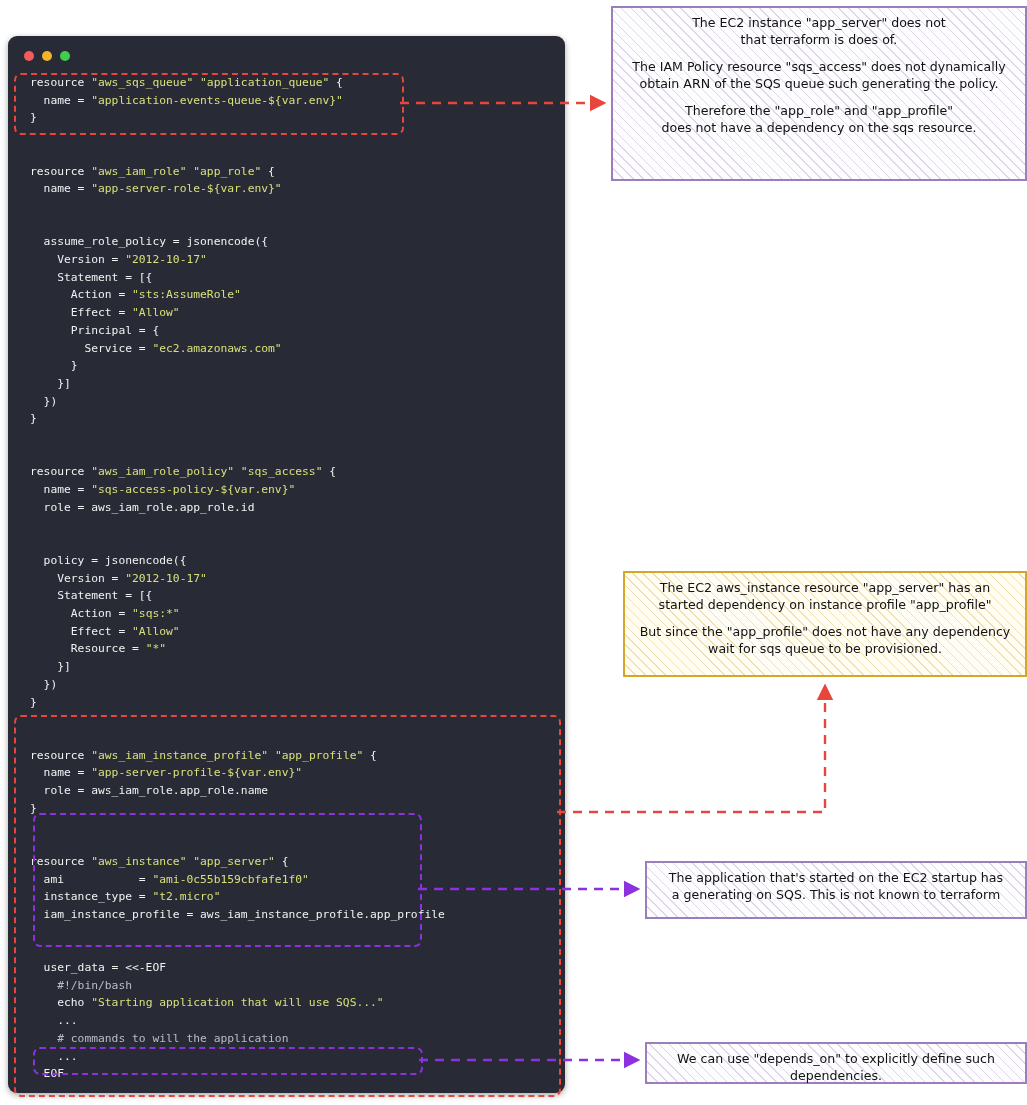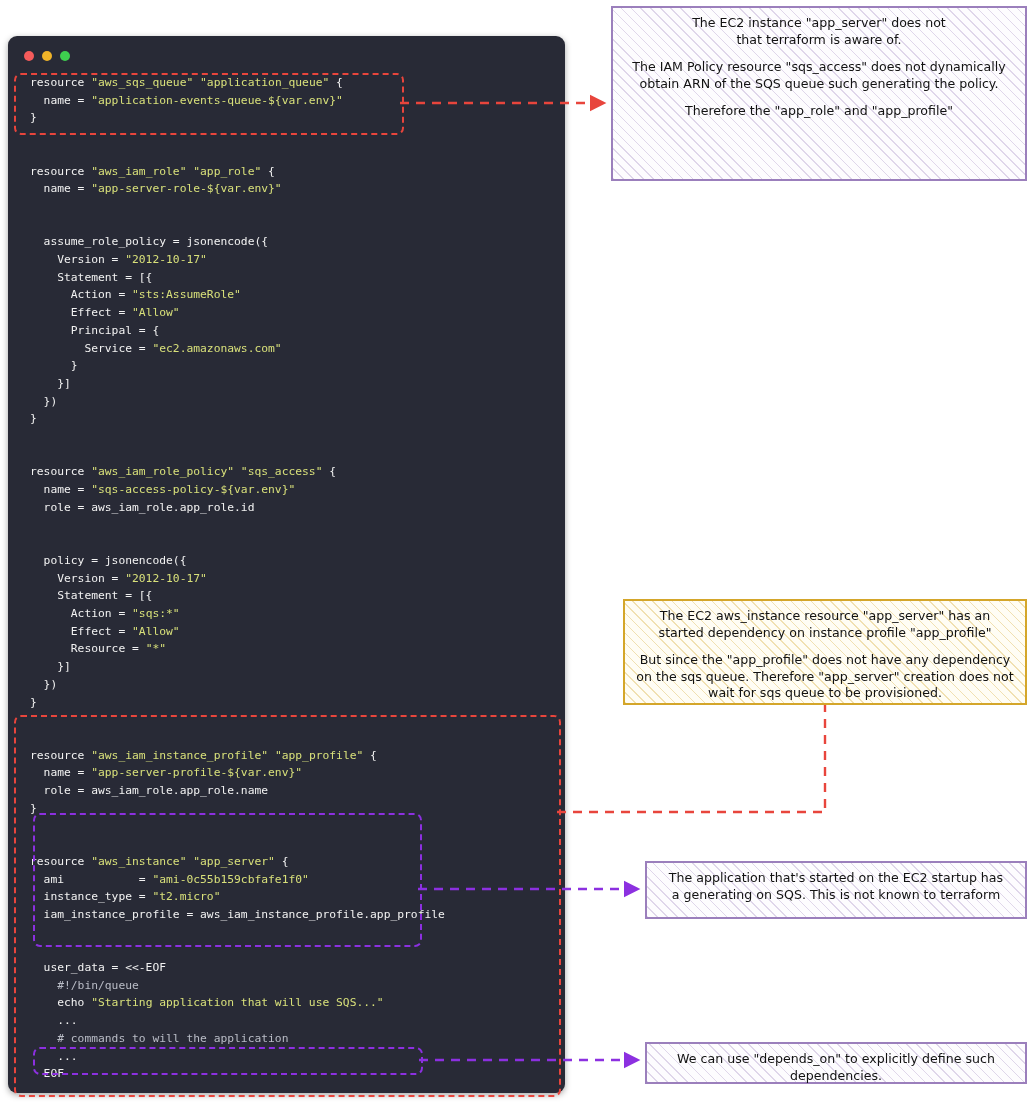--- a/index.html
+++ b/index.html
@@ -53,21 +53,20 @@
     background-image:repeating-linear-gradient(45deg,
         rgba(155,127,188,.30) 0px, rgba(155,127,188,.30) 1px,
         rgba(0,0,0,0) 1px, rgba(0,0,0,0) 7px);
   }
   .note.orange{
     border:2px solid #d4a62a;
     background-color:#fffdf4;
     background-image:repeating-linear-gradient(45deg,
         rgba(212,166,42,.33) 0px, rgba(212,166,42,.33) 1px,
         rgba(0,0,0,0) 1px, rgba(0,0,0,0) 7px);
-    margin-top:28px;
   }
 
   
   #connectors{position:absolute;left:0;top:0;width:1027px;height:1105px;
               pointer-events:none;}
 </style>
 </head>
 <body>
 
 <div id="terminal">
@@ -113,21 +112,21 @@
   name = <span class="s">"app-server-profile-${var.env}"</span>
   role = aws_iam_role.app_role.name
 }
 <span class="blank"></span>
 resource <span class="s">"aws_instance"</span> <span class="s">"app_server"</span> {
   ami           = <span class="s">"ami-0c55b159cbfafe1f0"</span>
   instance_type = <span class="s">"t2.micro"</span>
   iam_instance_profile = aws_iam_instance_profile.app_profile
 <span class="blank"></span>
   user_data = &lt;&lt;-EOF
-<span class="c">    #!/bin/queue</span>
+<span class="c">    #!/bin/bash</span>
     echo <span class="s">"Starting application that will use SQS..."</span>
     ...
 <span class="c">    # commands to will the application</span>
     ...
   EOF
 <span class="blank"></span>
 
 
 
 
@@ -164,34 +163,34 @@
     <path d="M418,889 L638,889" stroke="#8c30e0" stroke-width="2.4" stroke-dasharray="9 7" fill="none" marker-end="url(#ar-purple)"></path>
   </g>
 
   <g>
     <path d="M419,1060 L638,1060" stroke="#8c30e0" stroke-width="2.4" stroke-dasharray="9 7" fill="none" marker-end="url(#ar-purple)"></path>
   </g>
 </svg>
 
 <div class="note purple" id="note-sqs" style="left:611px;top:6px;width:416px;height:175px;">
     <span class="ln">The EC2 instance "app_server" does not</span>
-    <span class="ln">that terraform is aware of.</span>
+    <span class="ln">that terraform is does of.</span>
     <span class="sp"></span>
     <span class="ln">The IAM Policy resource "sqs_access" does not dynamically</span>
     <span class="ln">obtain ARN of the SQS queue such generating the policy.</span>
     <span class="sp"></span>
     <span class="ln">Therefore the "app_role" and "app_profile"</span>
+    <span class="ln">does not have a dependency on the sqs resource.</span>
   </div>
 
 <div class="note orange" id="note-profile" style="left:623px;top:571px;width:404px;height:106px;">
     <span class="ln">The EC2 aws_instance resource "app_server" has an</span>
     <span class="ln">started dependency on instance profile "app_profile"</span>
     <span class="sp"></span>
     <span class="ln">But since the "app_profile" does not have any dependency</span>
-    <span class="ln">on the sqs queue. Therefore "app_server" creation does not</span>
     <span class="ln">wait for sqs queue to be provisioned.</span>
   </div>
 
 <div class="note purple" id="note-userdata" style="left:645px;top:861px;width:382px;height:58px;">
     <span class="ln">The application that's started on the EC2 startup has</span>
     <span class="ln">a generating on SQS. This is not known to terraform</span>
   </div>
 
 <div class="note purple" id="note-dependson" style="left:645px;top:1042px;width:382px;height:42px;">
     <span class="ln">We can use "depends_on" to explicitly define such</span>

